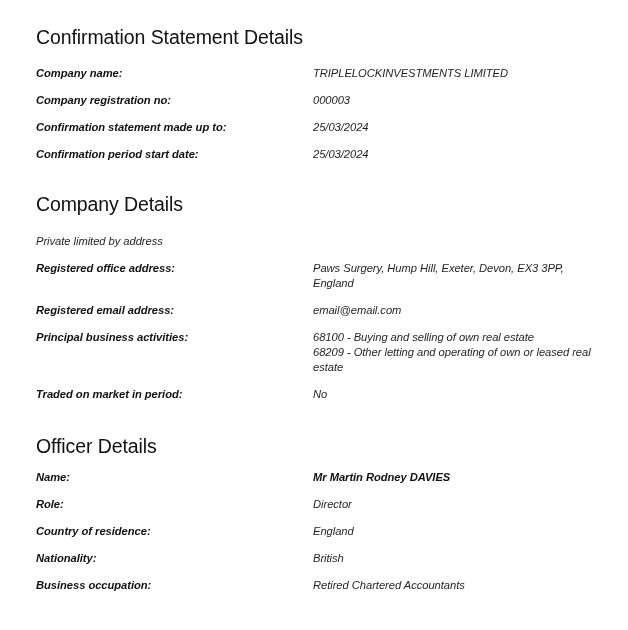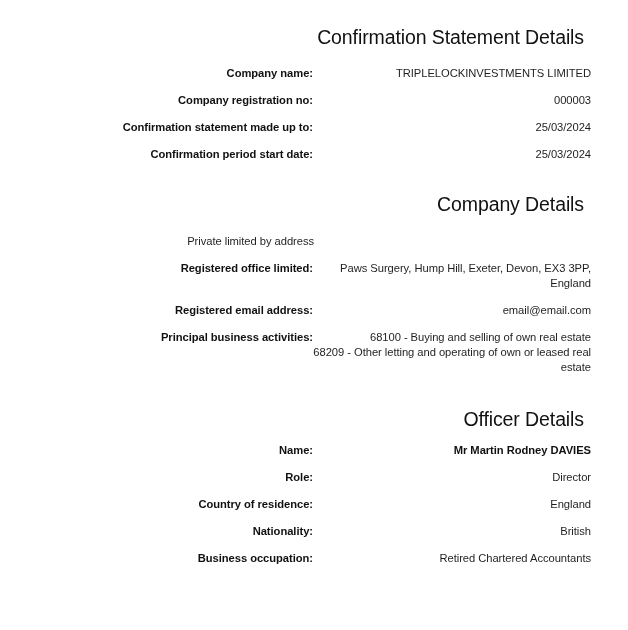--- a/index.html
+++ b/index.html
@@ -16,21 +16,20 @@
     -webkit-font-smoothing: antialiased;
   }
 
   .page {
     position: relative;
     width: 604px;
     height: 630px;
     padding: 0;
     box-sizing: border-box;
     overflow: hidden;
-    text-align: right;
   }
 
   .section {
     padding-left: 36px;
     padding-right: 20px;
   }
 
   .section-heading {
     font-size: 19.5px;
     font-weight: 400;
@@ -46,20 +45,21 @@
 
   .rows {
     margin-top: 17px;
   }
   .rows-tight { margin-top: 12px; }
 
   .row {
     display: flex;
     align-items: flex-start;
     margin-bottom: 12px;
+    font-style: italic;
   }
   .row:last-child { margin-bottom: 0; }
 
   .row-label {
     flex: 0 0 277px;
     width: 277px;
     font-size: 11.2px;
     font-weight: 700;
     line-height: 15px;
     color: #111111;
@@ -116,35 +116,39 @@
 
   <div class="section section-2">
     <h1 class="section-heading">Company Details</h1>
     <div class="rows">
 
       <div class="row">
         <div class="row-value">Private limited by address</div>
       </div>
 
       <div class="row">
-        <div class="row-label">Registered office limited:</div>
+        <div class="row-label">Registered office address:</div>
         <div class="row-value">Paws Surgery, Hump Hill, Exeter, Devon, EX3 3PP, England</div>
       </div>
 
       <div class="row">
         <div class="row-label">Registered email address:</div>
         <div class="row-value">email@email.com</div>
       </div>
 
       <div class="row">
         <div class="row-label">Principal business activities:</div>
         <div class="row-value">68100 - Buying and selling of own real estate
 68209 - Other letting and operating of own or leased real estate</div>
       </div>
 
+      <div class="row">
+        <div class="row-label">Traded on market in period:</div>
+        <div class="row-value">No</div>
+      </div>
 
     </div>
   </div>
 
   <div class="section section-3">
     <h1 class="section-heading">Officer Details</h1>
     <div class="rows rows-tight">
 
       <div class="row">
         <div class="row-label">Name:</div>

